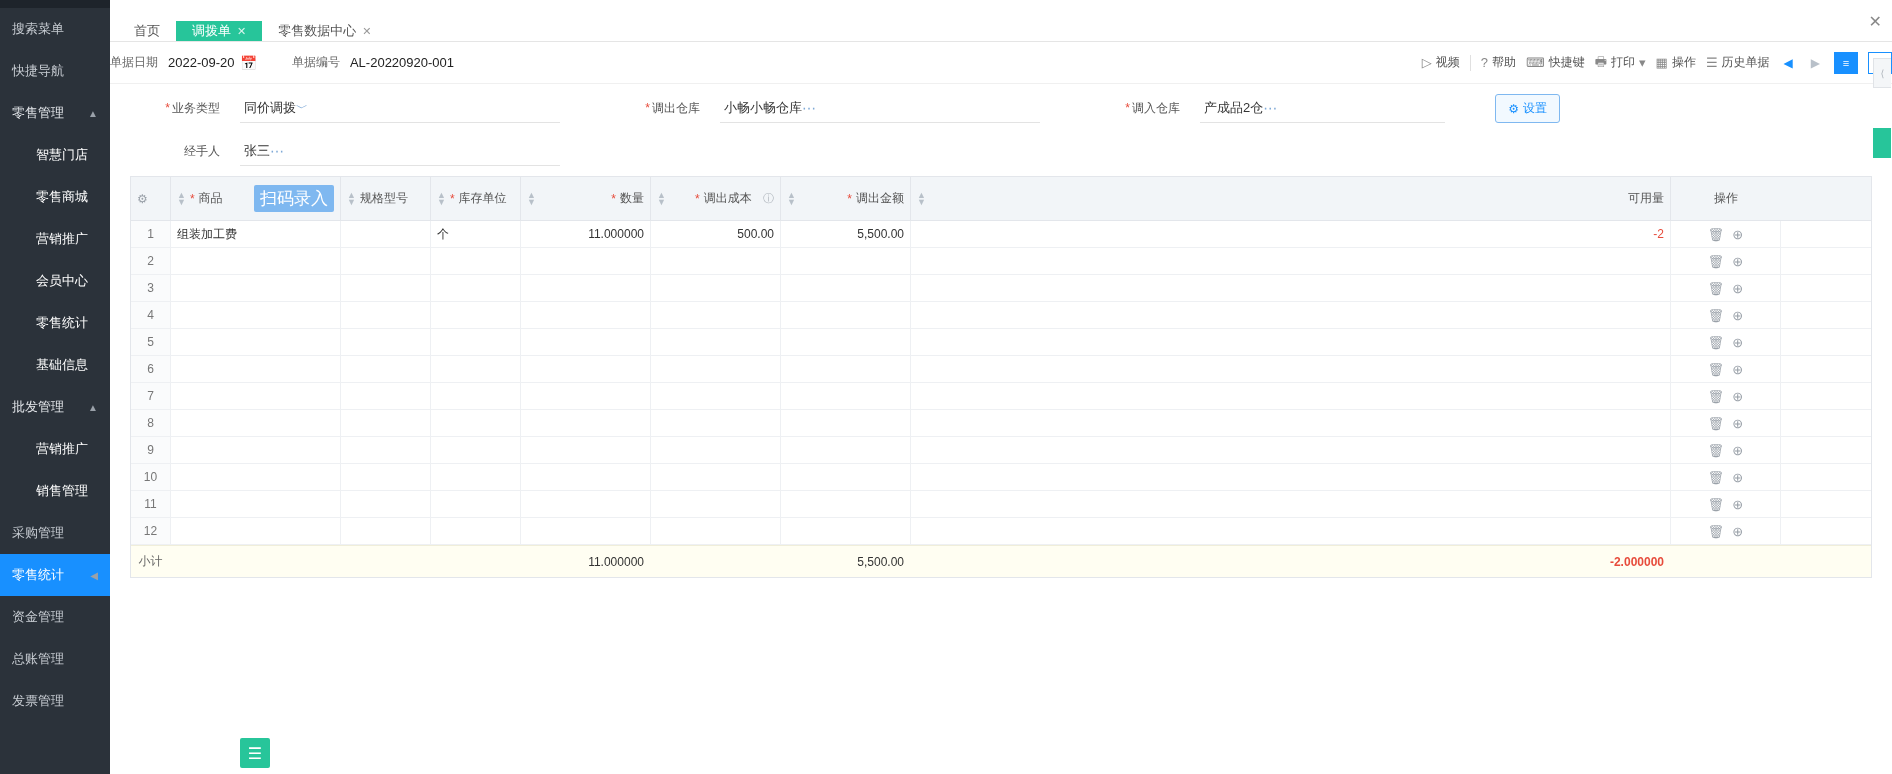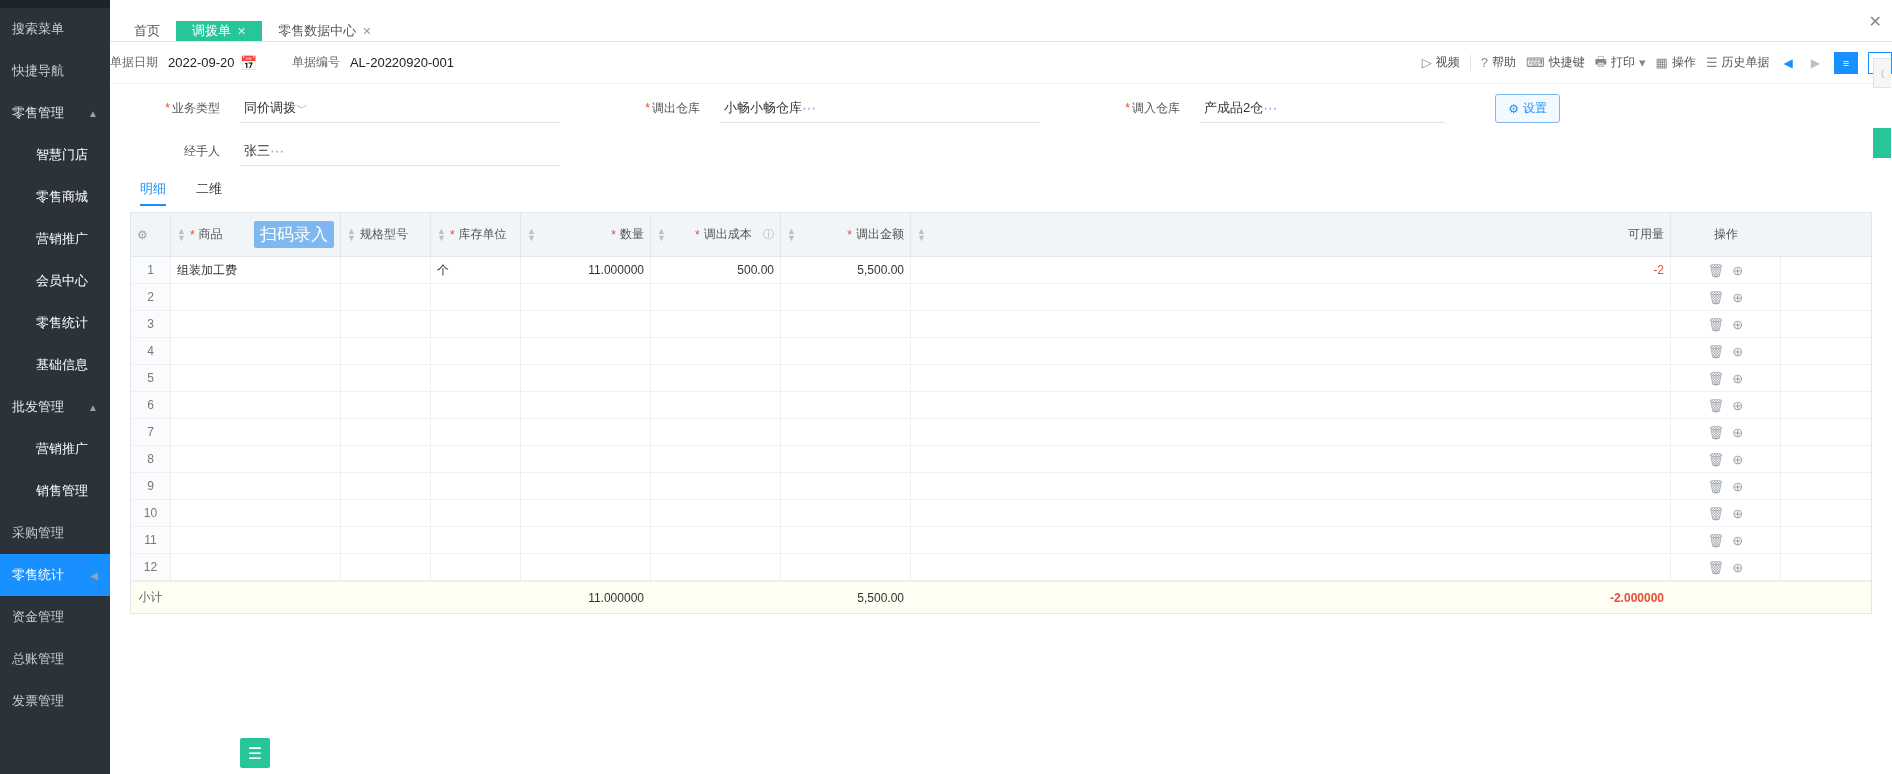--- a/index.html
+++ b/index.html
@@ -251,24 +251,20 @@
   <div class="formrow">
     <div class="field">
       <span class="flabel"><span>经手人</span></span>
       <div class="finput">
         <span>张三</span>
         <span class="dots">⋯</span>
       </div>
     </div>
   </div>
 
-  <div class="subtabs">
-    <div class="subtab active">明细</div>
-    <div class="subtab">二维</div>
-  </div>
 
   <div class="grid-wrap">
     <div class="grid-head">
       <div class="gh c0">
           <span class="gear">⚙</span>
         </div>
       <div class="gh c1">
           <span class="sort">
             <span>▲</span>
             <span>▼</span>

